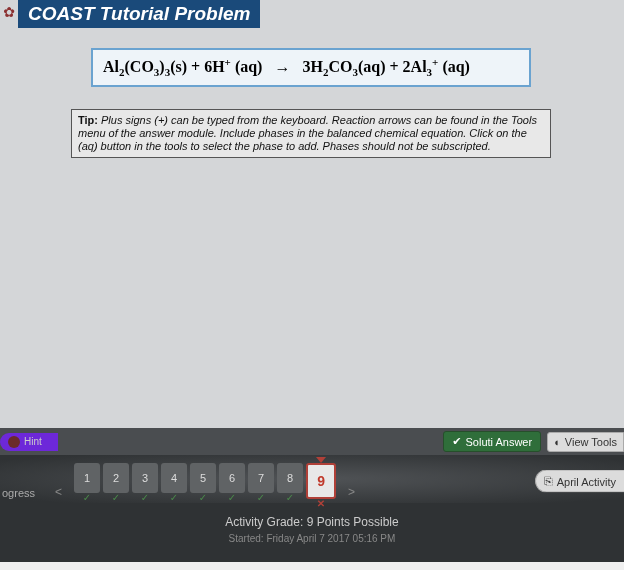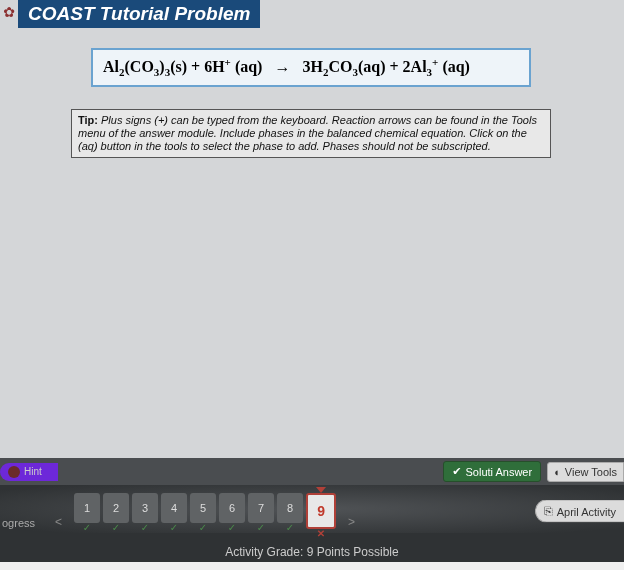--- a/index.html
+++ b/index.html
@@ -199,21 +199,21 @@
     color: #333;
     display: flex;
     align-items: center;
     gap: 4px;
     border: 1px solid #aaa;
     border-right: none;
   }
   .grade-area {
     background: #2f3234;
     text-align: center;
-    padding: 12px 0 3px 0;
+    padding: 12px 0 18px 0;
   }
   .grade-text { color: #ccc; font-size: 12px; }
   .started-text { color: #888; font-size: 10px; margin-top: 4px; }
   .bottom-strip {
     height: 8px;
     background: #f0f0f0;
   }
 </style>
 </head>
 <body>
@@ -279,15 +279,16 @@
         <span>April Activity</span>
       </div>
     </div>
   </div>
 
   <div class="grade-area">
     <div class="grade-text">
       <span>Activity Grade:</span>
       <span>9 Points Possible</span>
     </div>
+    <div class="started-text">Started: Friday April 7 2017 05:16 PM</div>
   </div>
   <div class="bottom-strip"></div>
 </div>
 
 </body></html>

